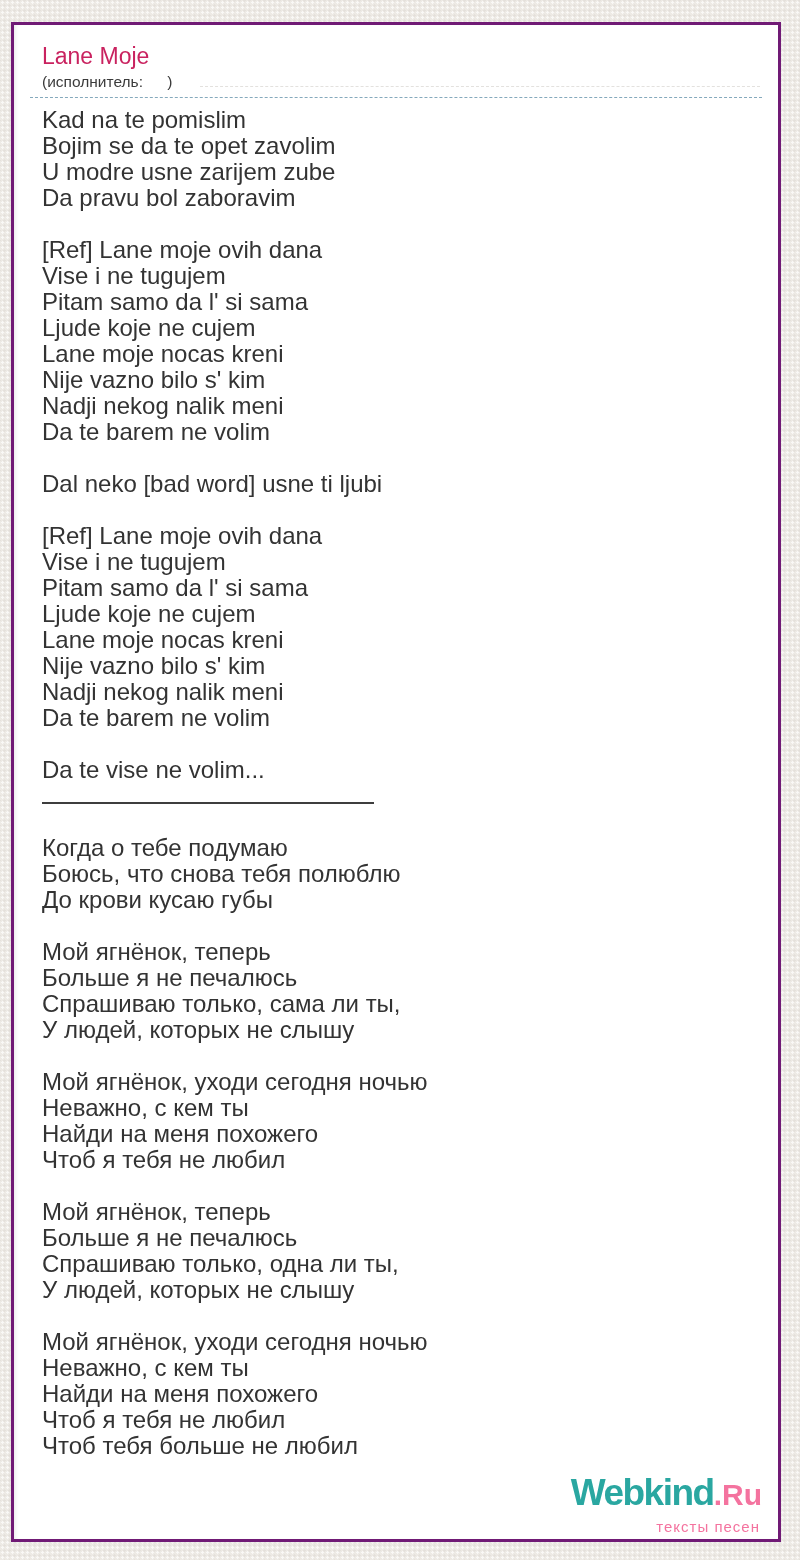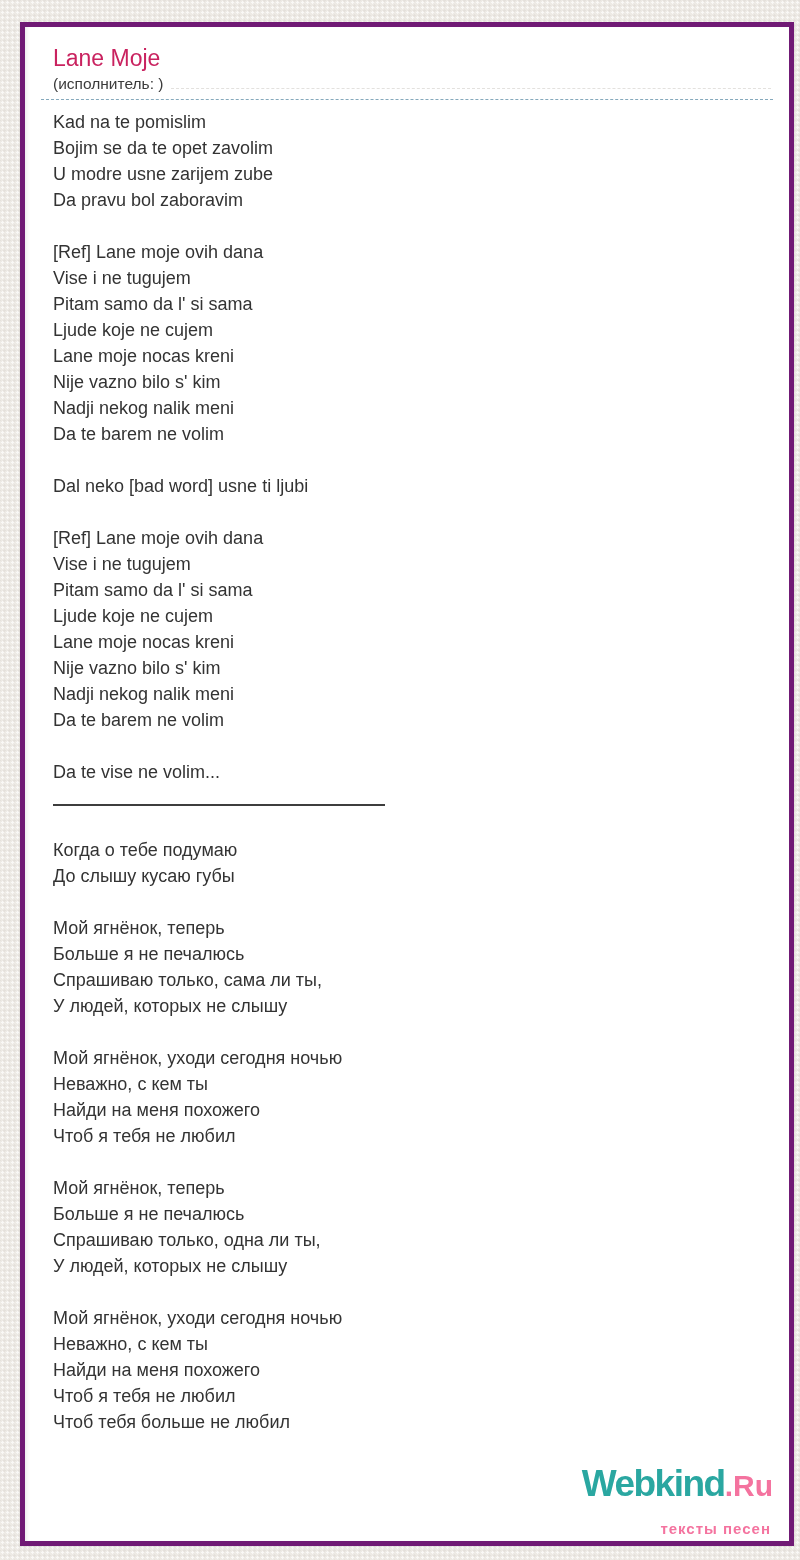--- a/index.html
+++ b/index.html
@@ -8,55 +8,56 @@
     font-family:"Liberation Sans", sans-serif;
     position:relative; overflow:hidden;
     background-color:var(--page-background, #edeae5);
     background-image:
       radial-gradient(rgba(255,255,255,0.65) 1px, transparent 1.4px),
       radial-gradient(rgba(120,110,95,0.07) 1px, transparent 1.4px);
     background-size:5px 5px, 5px 5px;
     background-position:0 0, 2px 3px;
   }
   .card {
-    position:absolute; left:20px; top:22px;
+    position:absolute; left:11px; top:22px;
     width:764px; height:1514px;
     background:var(--card-background, #ffffff);
-    border:5px solid #701a75;
+    border:3px solid #701a75;
     box-shadow: inset 4px 0 4px -3px rgba(0,0,0,0.10), 0 1px 2px rgba(0,0,0,0.06);
   }
   .header {
     margin:0 16px;
     padding:18px 0 5px 12px;
     border-bottom:1px dashed var(--header-dots, #85a9bc);
   }
   .title {
     margin:0;
     font-size:23px; line-height:26px; font-weight:400;
     color:var(--title, #c9225f);
   }
   .subtitle {
     display:flex; align-items:baseline;
     margin-top:3px;
     font-size:15.5px; line-height:20px;
     color:#3b3b3b;
+    gap:20px;
   }
   .subtitle .pre { white-space:pre; }
   .artist-link {
     color:var(--artist-link, #4da0bd);
     text-decoration:none; white-space:pre; cursor:pointer;
   }
   .subtitle-filler {
     flex:1 1 auto; height:0;
     border-bottom:1px dashed #e3e1de;
     margin:0 2px 5px 8px;
   }
   .lyrics {
     padding:9px 16px 0 28px;
-    font-size:18px; line-height:26px;
+    font-size:24px; line-height:26px;
     color:var(--lyrics-text, #333333);
   }
   .lyric-line { min-height:26px; white-space:pre-wrap; }
   .lyric-separator { height:26px; width:332px; position:relative; }
   .lyric-separator::after {
     content:""; position:absolute; left:0; right:0; bottom:5px;
     border-top:2px solid #3d3d3d;
   }
   .logo {
     position:absolute; right:16px; bottom:5px;
@@ -67,22 +68,22 @@
   .logo-main {
     font-size:37px; letter-spacing:-1.5px;
     color:var(--logo-teal, #2aa7a1);
     margin-left:37px;
   }
   .logo-suffix {
     font-size:30px; letter-spacing:0;
     color:var(--logo-pink, #f4739f);
   }
   .logo-tagline {
-    margin-top:19px; padding-right:2px;
-    font-size:15px; font-weight:700; letter-spacing:1px;
+    margin-top:8px; padding-right:2px;
+    font-size:15px; font-weight:400; letter-spacing:1px;
     color:var(--logo-pink, #f4739f);
   }
 </style>
 </head>
 <body>
 
 <div class="card">
 
   <div class="header">
     <h1 class="title">Lane Moje</h1>
@@ -116,21 +117,22 @@
       <div class="lyric-line">Ljude koje ne cujem</div>
       <div class="lyric-line">Lane moje nocas kreni</div>
       <div class="lyric-line">Nije vazno bilo s' kim</div>
       <div class="lyric-line">Nadji nekog nalik meni</div>
       <div class="lyric-line">Da te barem ne volim</div>
       <div class="lyric-line"></div>
       <div class="lyric-line">Da te vise ne volim...</div>
       <div class="lyric-separator"></div>
       <div class="lyric-line"></div>
       <div class="lyric-line">Когда о тебе подумаю</div>
-      <div class="lyric-line">До слышу кусаю губы</div>
+      <div class="lyric-line">Боюсь, что снова тебя полюблю</div>
+      <div class="lyric-line">До крови кусаю губы</div>
       <div class="lyric-line"></div>
       <div class="lyric-line">Мой ягнёнок, теперь</div>
       <div class="lyric-line">Больше я не печалюсь</div>
       <div class="lyric-line">Спрашиваю только, сама ли ты,</div>
       <div class="lyric-line">У людей, которых не слышу</div>
       <div class="lyric-line"></div>
       <div class="lyric-line">Мой ягнёнок, уходи сегодня ночью</div>
       <div class="lyric-line">Неважно, с кем ты</div>
       <div class="lyric-line">Найди на меня похожего</div>
       <div class="lyric-line">Чтоб я тебя не любил</div>

